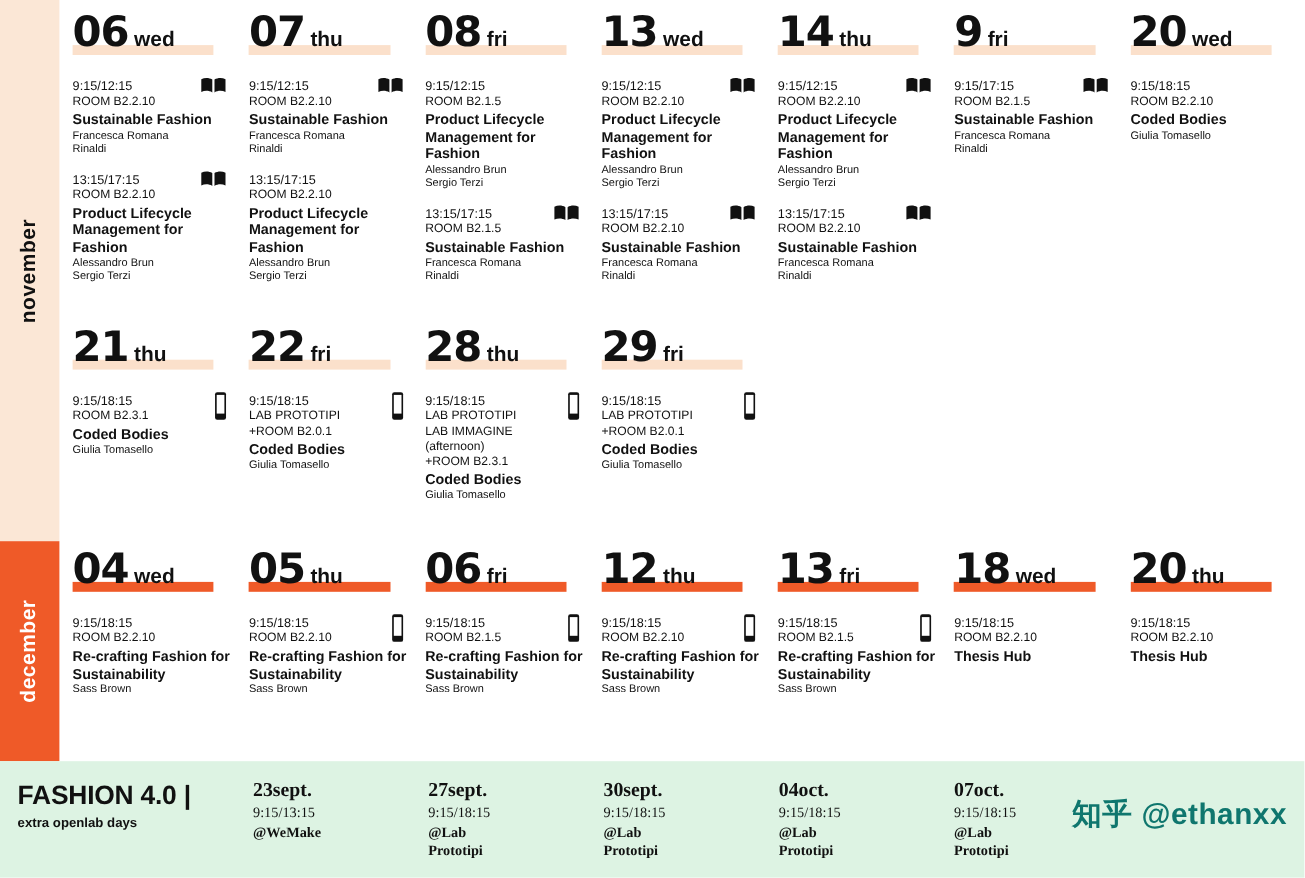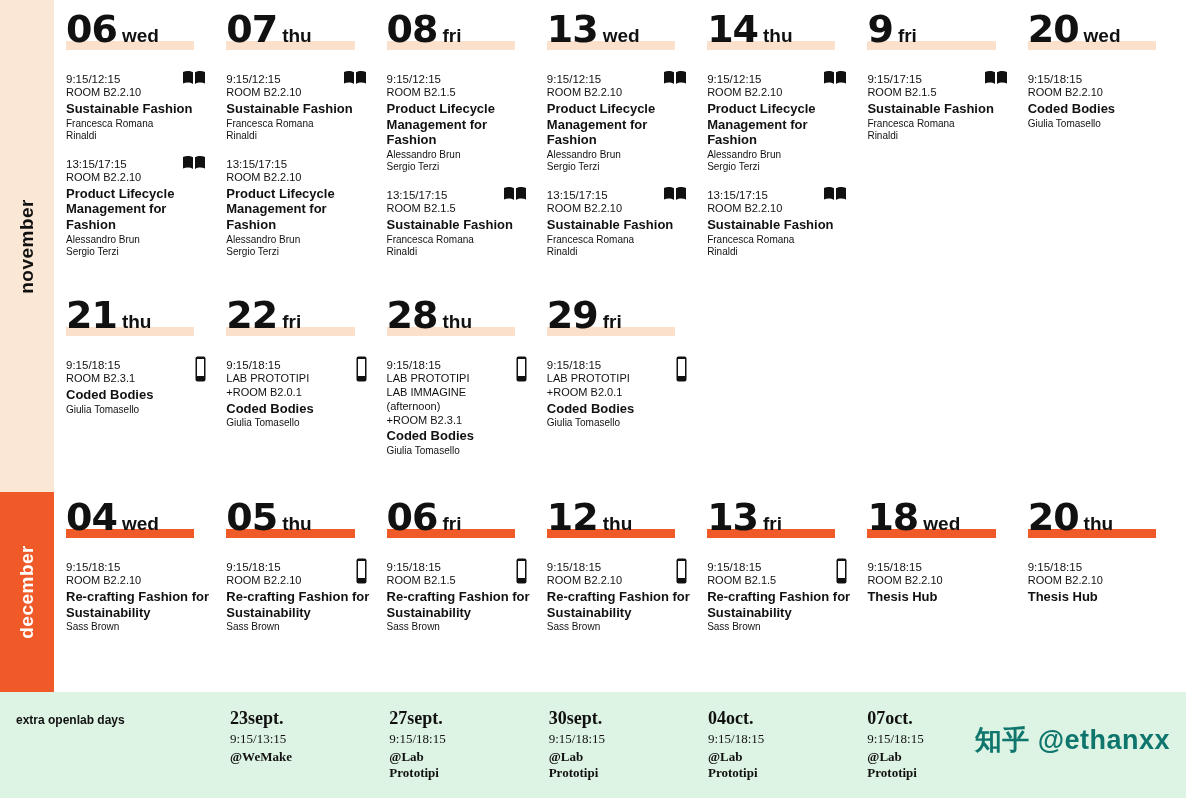--- a/index.html
+++ b/index.html
@@ -569,20 +569,21 @@
             <div class="time">9:15/18:15</div>
             <div class="room">ROOM B2.2.10</div>
             <div class="title">Thesis Hub</div>
           </div>
         </div>
       </div>
   </div>
 
   <div id="openlab">
     <div class="ol-title">
+      <div class="l1">FASHION 4.0 |</div>
       <div class="l2">extra openlab days</div>
     </div>
     <div class="ol-days" id="openlab-days">
         <div class="ol-day">
           <div class="d">23sept.</div>
           <div class="t">9:15/13:15</div>
           <div class="p">@WeMake</div>
         </div>
         <div class="ol-day">
           <div class="d">27sept.</div>

